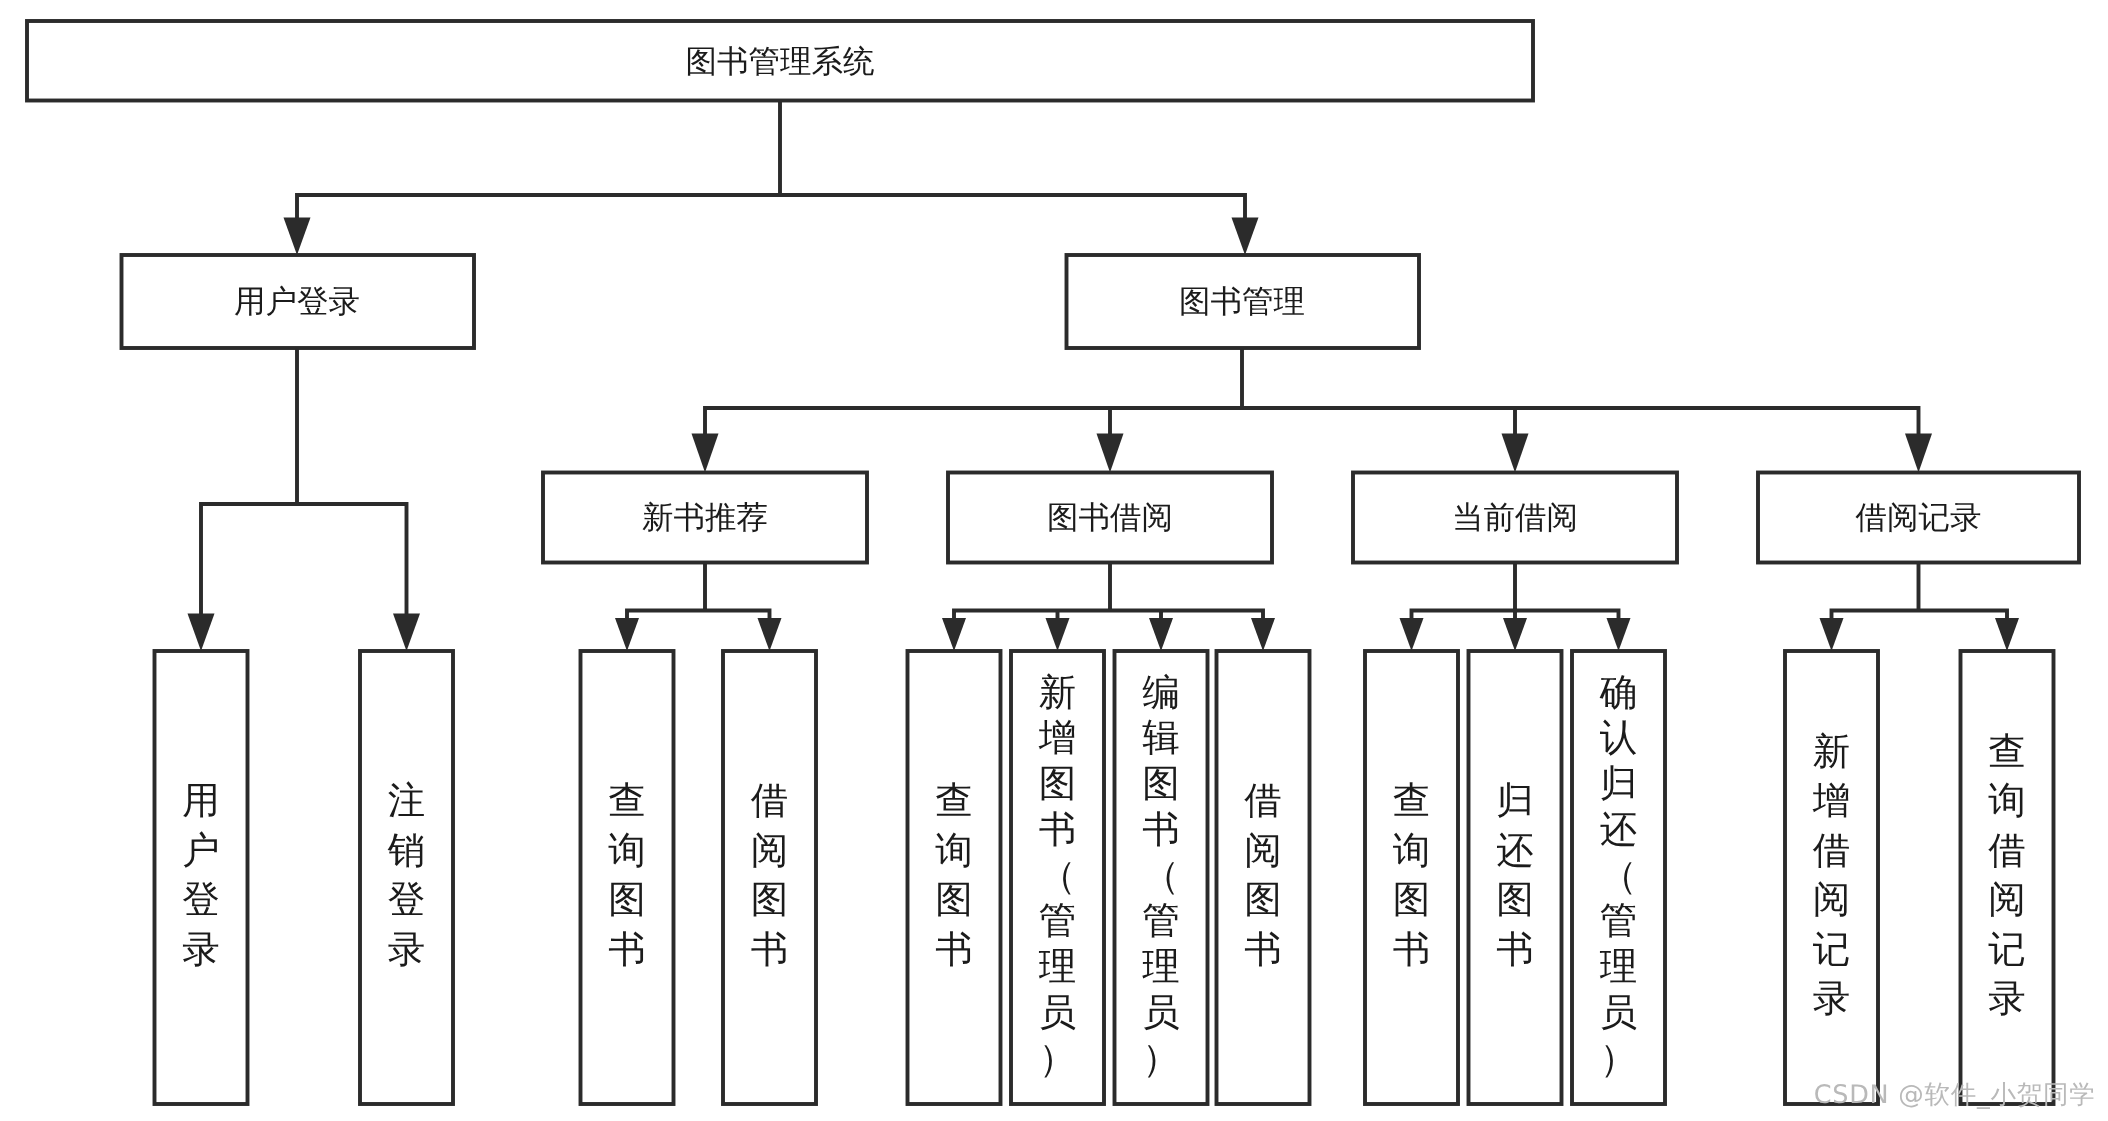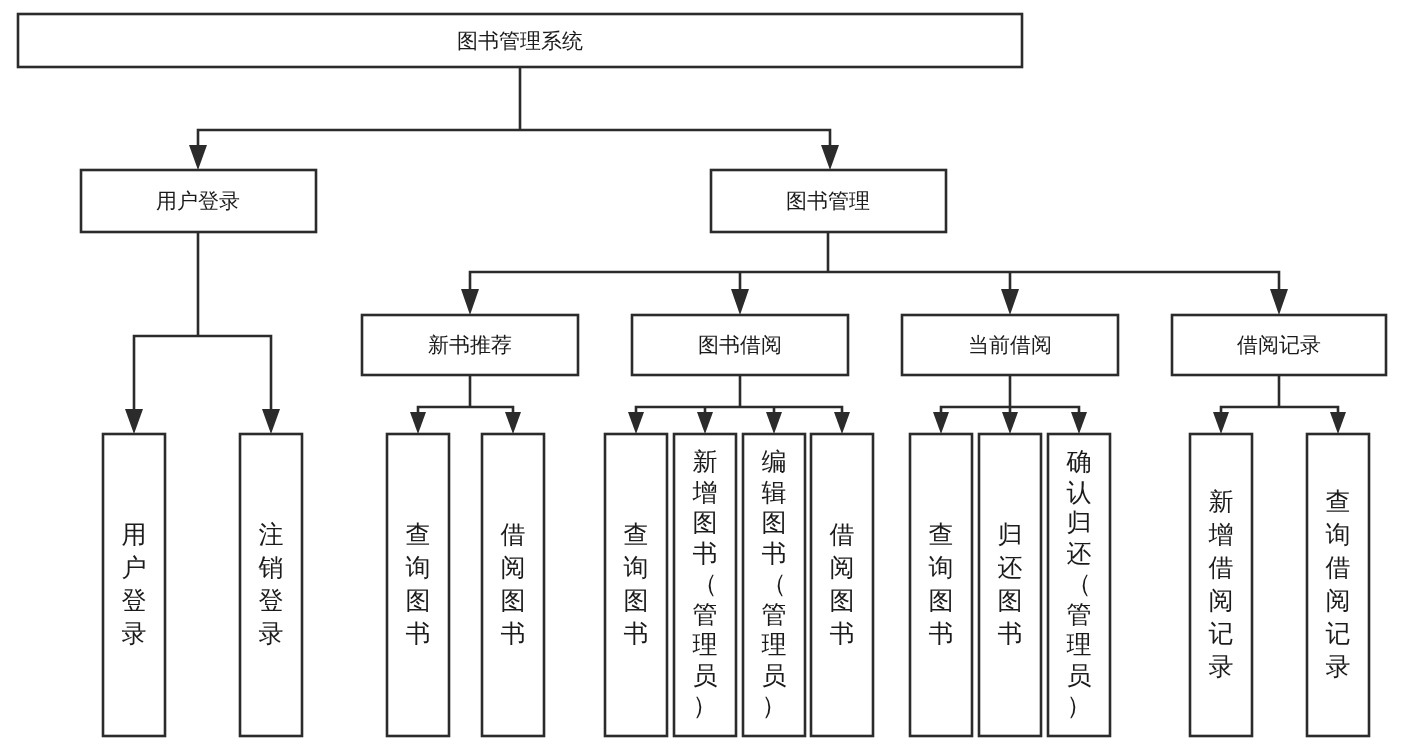--- a/index.html
+++ b/index.html
@@ -209,13 +209,14 @@
         <rect class="node-box" x="1190" y="434" width="62" height="302"></rect>
         <text class="vtext" font-size="25"><tspan x="1221" y="502.5" text-anchor="middle" dominant-baseline="middle">新</tspan><tspan x="1221" y="535.5" text-anchor="middle" dominant-baseline="middle">增</tspan><tspan x="1221" y="568.5" text-anchor="middle" dominant-baseline="middle">借</tspan><tspan x="1221" y="601.5" text-anchor="middle" dominant-baseline="middle">阅</tspan><tspan x="1221" y="634.5" text-anchor="middle" dominant-baseline="middle">记</tspan><tspan x="1221" y="667.5" text-anchor="middle" dominant-baseline="middle">录</tspan></text>
       </g>
       <g>
         <rect class="node-box" x="1307" y="434" width="62" height="302"></rect>
         <text class="vtext" font-size="25"><tspan x="1338" y="502.5" text-anchor="middle" dominant-baseline="middle">查</tspan><tspan x="1338" y="535.5" text-anchor="middle" dominant-baseline="middle">询</tspan><tspan x="1338" y="568.5" text-anchor="middle" dominant-baseline="middle">借</tspan><tspan x="1338" y="601.5" text-anchor="middle" dominant-baseline="middle">阅</tspan><tspan x="1338" y="634.5" text-anchor="middle" dominant-baseline="middle">记</tspan><tspan x="1338" y="667.5" text-anchor="middle" dominant-baseline="middle">录</tspan></text>
       </g>
     </g>
   </svg>
 
+  <div class="watermark">CSDN @软件_小贺同学</div>
 </div>
 
 </body></html>

